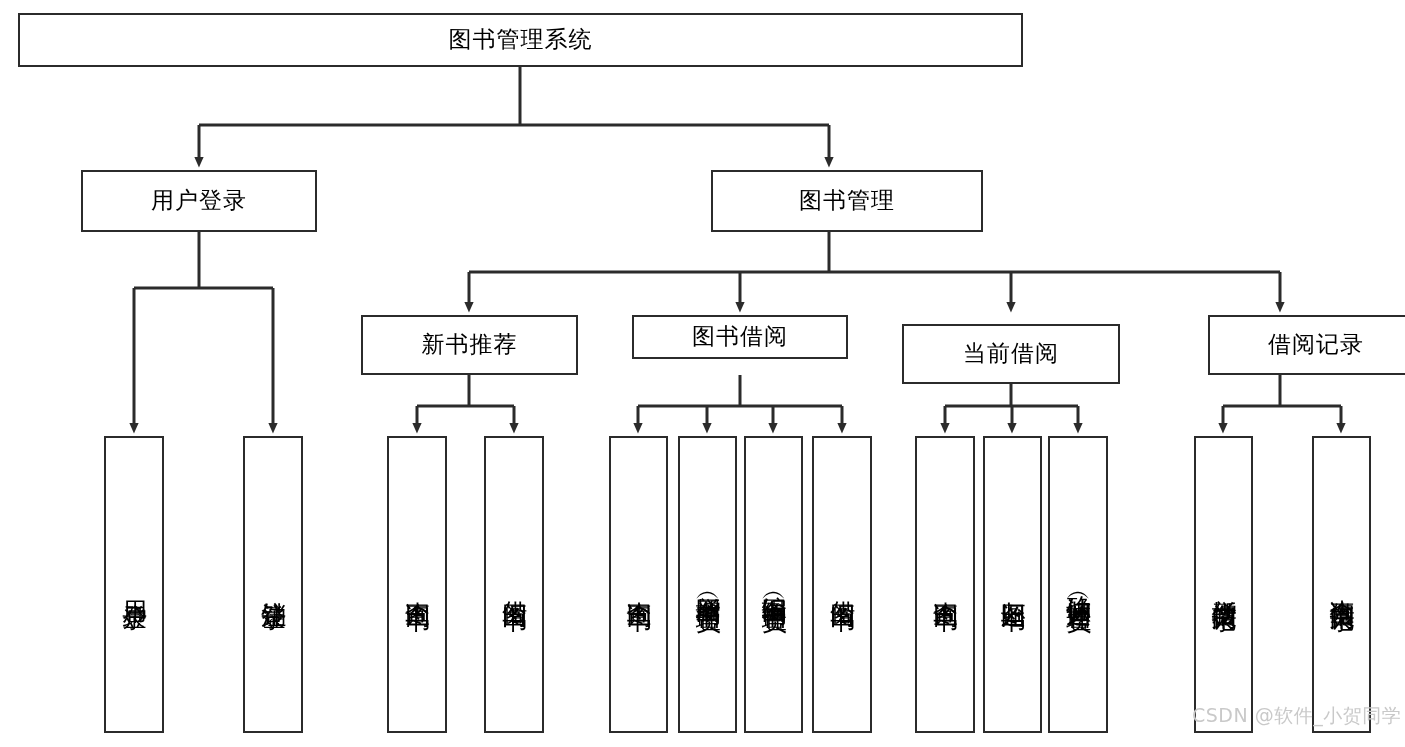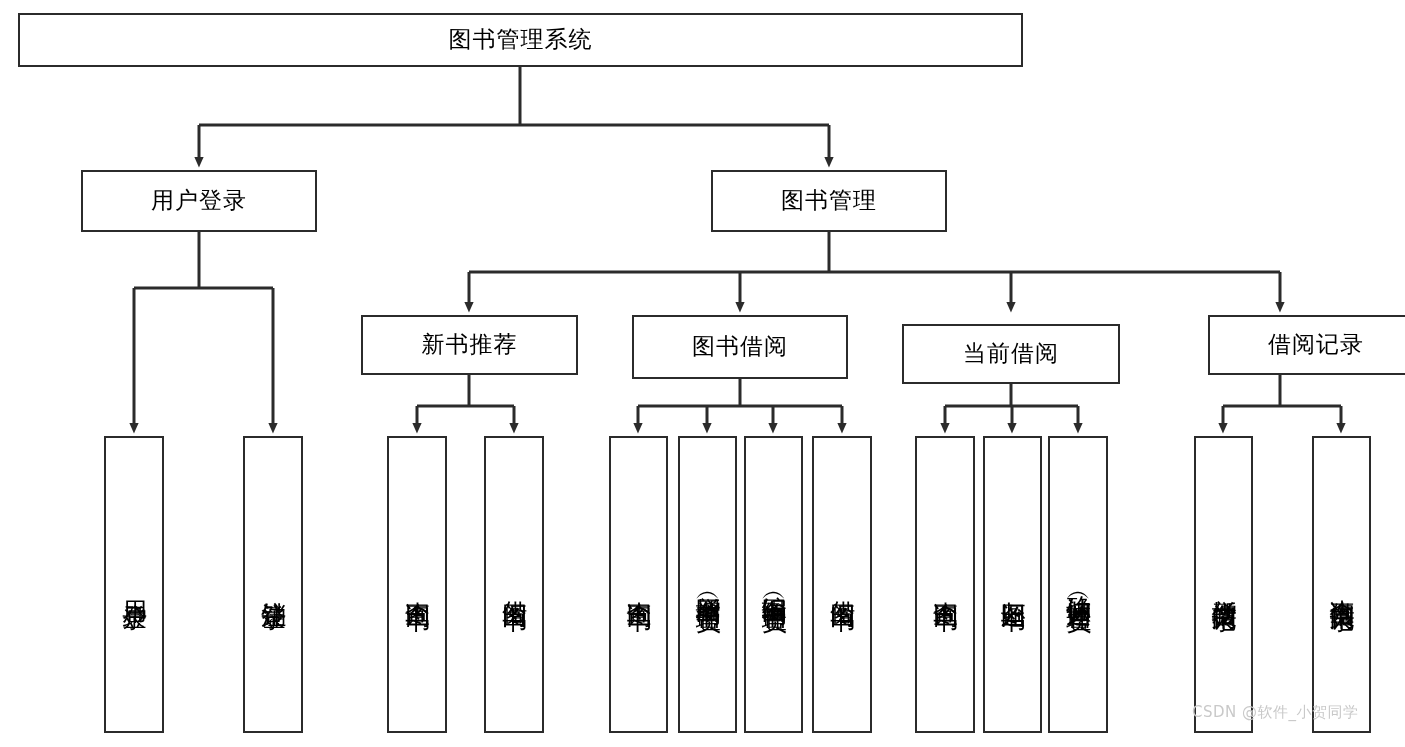--- a/index.html
+++ b/index.html
@@ -51,21 +51,21 @@
     text-orientation: upright;
     font-size: 25px;
     line-height: 1.22;
     letter-spacing: 2px;
     max-height: 100%;
     text-align: center;
   }
   .watermark {
     position: absolute;
     color: #c9c9c9;
-    font-size: 15px;
+    font-size: 19px;
     white-space: nowrap;
     z-index: 3;
     letter-spacing: 0.5px;
   }
 </style>
 </head>
 <body>
 
 <div id="diagram-root">
 
@@ -120,28 +120,28 @@
     </g>
   </svg>
 
   <div class="node node-h" style="left:18px; top:13px; width:1005px; height:54px;">
     <span class="label">图书管理系统</span>
   </div>
 
   <div class="node node-h" style="left:81px; top:170px; width:236px; height:62px;">
     <span class="label">用户登录</span>
   </div>
-  <div class="node node-h" style="left:711px; top:170px; width:236px; height:62px;align-items:center;">
+  <div class="node node-h" style="left:711px; top:170px; width:272px; height:62px;align-items:center;">
     <span class="label">图书管理</span>
   </div>
 
   <div class="node node-h" style="left:361px; top:315px; width:217px; height:60px;">
     <span class="label">新书推荐</span>
   </div>
-  <div class="node node-h" style="left:632px; top:315px; width:216px; height:64px;">
+  <div class="node node-h" style="left:632px; top:315px; width:216px; height:44px;">
     <span class="label">图书借阅</span>
   </div>
   <div class="node node-h" style="left:902px; top:324px; width:218px; height:60px;">
     <span class="label">当前借阅</span>
   </div>
   <div class="node node-h" style="left:1172px; top:315px; width:216px; height:60px;margin-left:36px;">
     <span class="label">借阅记录</span>
   </div>
 
   <div class="node node-v" style="left:104px; top:436px; width:60px; height:297px;">

